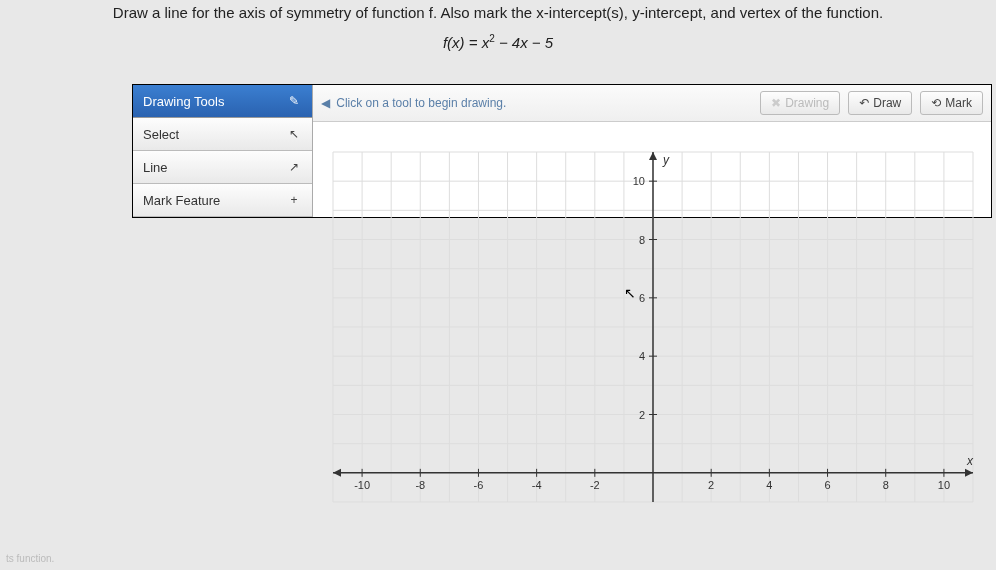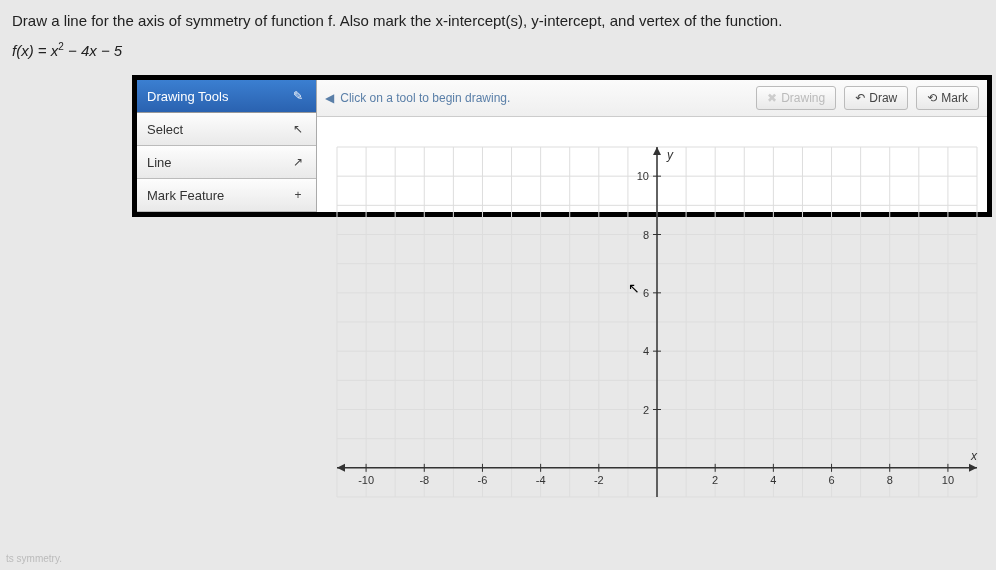--- a/index.html
+++ b/index.html
@@ -5,39 +5,40 @@
   * { box-sizing: border-box; margin: 0; padding: 0; }
   body {
     font-family: Arial, sans-serif;
     background: #e8e8e8;
     width: 996px;
     height: 570px;
     overflow: hidden;
     position: relative;
   }
   .content {
-    padding: 12px 12px;
+    padding: 4px 12px;
+    text-align: center;
   }
   .instructions {
     font-size: 15px;
     color: #222;
     margin-bottom: 12px;
   }
   .equation {
     font-size: 15px;
     color: #222;
-    margin-bottom: 16px;
+    margin-bottom: 33px;
     font-style: italic;
   }
   .equation sup { font-size: 10px; vertical-align: super; font-style: normal;}
   .app {
     display: flex;
     margin-left: 120px;
     width: 860px;
-    border: 5px solid #000000;
+    border: 1px solid #000000;
     background: #fff;
   }
   .sidebar {
     width: 180px;
     background: linear-gradient(#f5f5f5,#ececec);
     border-right: 1px solid #aaa;
   }
   .sidebar-header {
     background: linear-gradient(#3b7fd1,#2a62b0);
     color: #fff;
@@ -251,13 +252,13 @@
             <text x="332" y="63.166666666666664" text-anchor="end" font-size="11" fill="#333">10</text>
             <text x="654" y="342.8333333333333" font-size="12" font-style="italic" fill="#333">x</text>
             <text x="350" y="42" font-size="12" font-style="italic" fill="#333">y</text>
             <text x="310.9090909090909" y="175.83333333333334" font-size="14" fill="#000">↖</text>
           </svg>
       </div>
     </div>
   </div>
 </div>
 
-<div class="copyright">ts symmetry.</div>
+<div class="copyright">ts function.</div>
 
 </body></html>

